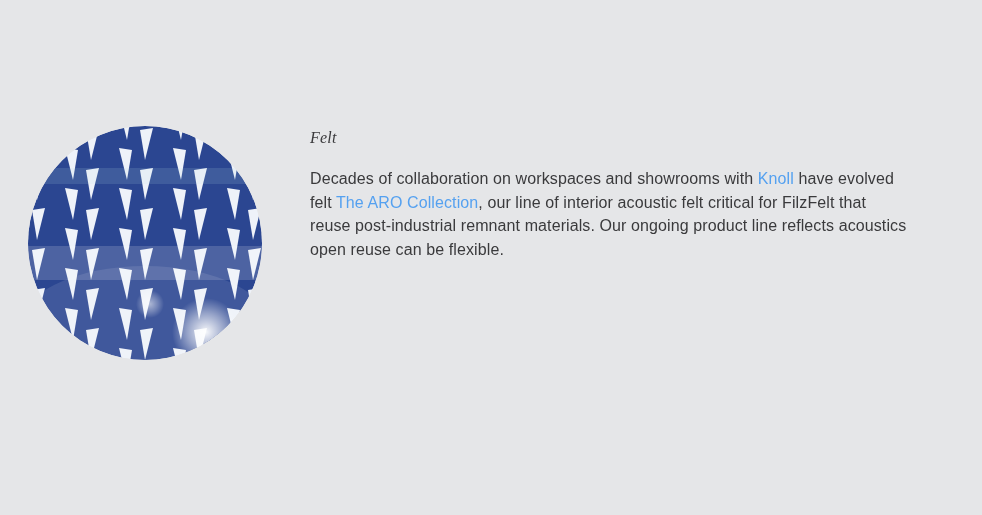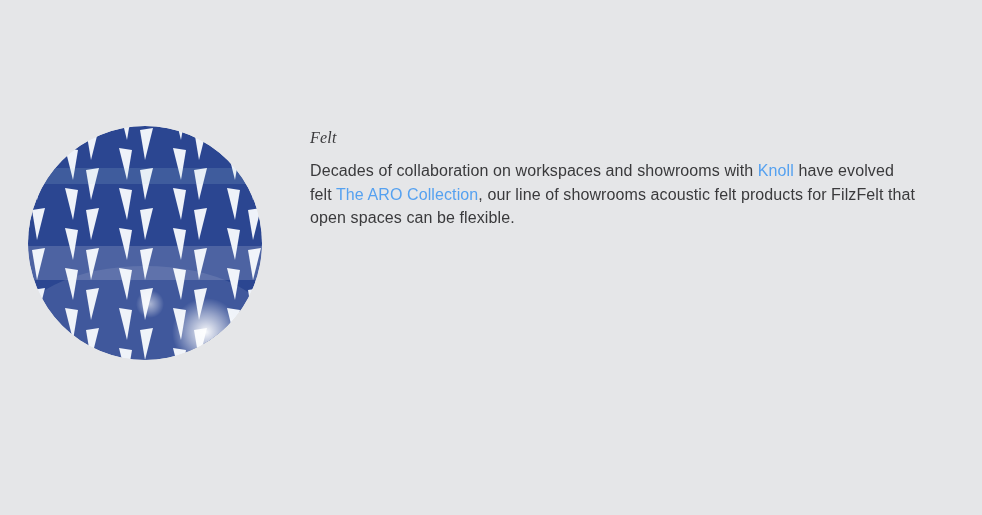--- a/index.html
+++ b/index.html
@@ -32,21 +32,21 @@
     color: var(--text, #3a3a3c);
   }
   .title {
     font-style: italic;
     font-size: 16px;
     line-height: 24px;
     letter-spacing: 0.2px;
     font-family: Liberation Serif, serif;
   }
   .paragraph {
-    margin-top: 9px;
+    margin-top: 17px;
     font-size: 16px;
     line-height: 23.5px;
     letter-spacing: 0.1px;
   }
   .paragraph .line { white-space: nowrap; }
   .paragraph a {
     color: var(--link, #55a1f0);
     text-decoration: none;
     cursor: pointer;
   }
@@ -87,18 +87,19 @@
         <circle cx="178" cy="206" r="34" fill="url(#flare)"></circle>
         <circle cx="122" cy="178" r="14" fill="url(#flare)" opacity="0.6"></circle>
       </g>
     </svg>
   </div>
 
   <div class="text-block">
     <div class="title">Felt</div>
     <div class="paragraph">
         <div class="line"><span>Decades of collaboration on workspaces and showrooms with </span><a>Knoll</a><span> have evolved</span></div>
-        <div class="line"><span>felt </span><a>The ARO Collection</a><span>, our line of showrooms acoustic felt products for FilzFelt that</span></div>
-        <div class="line"><span>open spaces can be flexible.</span></div>
+        <div class="line"><span>felt </span><a>The ARO Collection</a><span>, our line of interior acoustic felt critical for FilzFelt that</span></div>
+        <div class="line"><span>reuse post-industrial remnant materials. Our ongoing product line reflects acoustics</span></div>
+        <div class="line"><span>open reuse can be flexible.</span></div>
       </div>
   </div>
 
 </div>
 
 </body></html>

